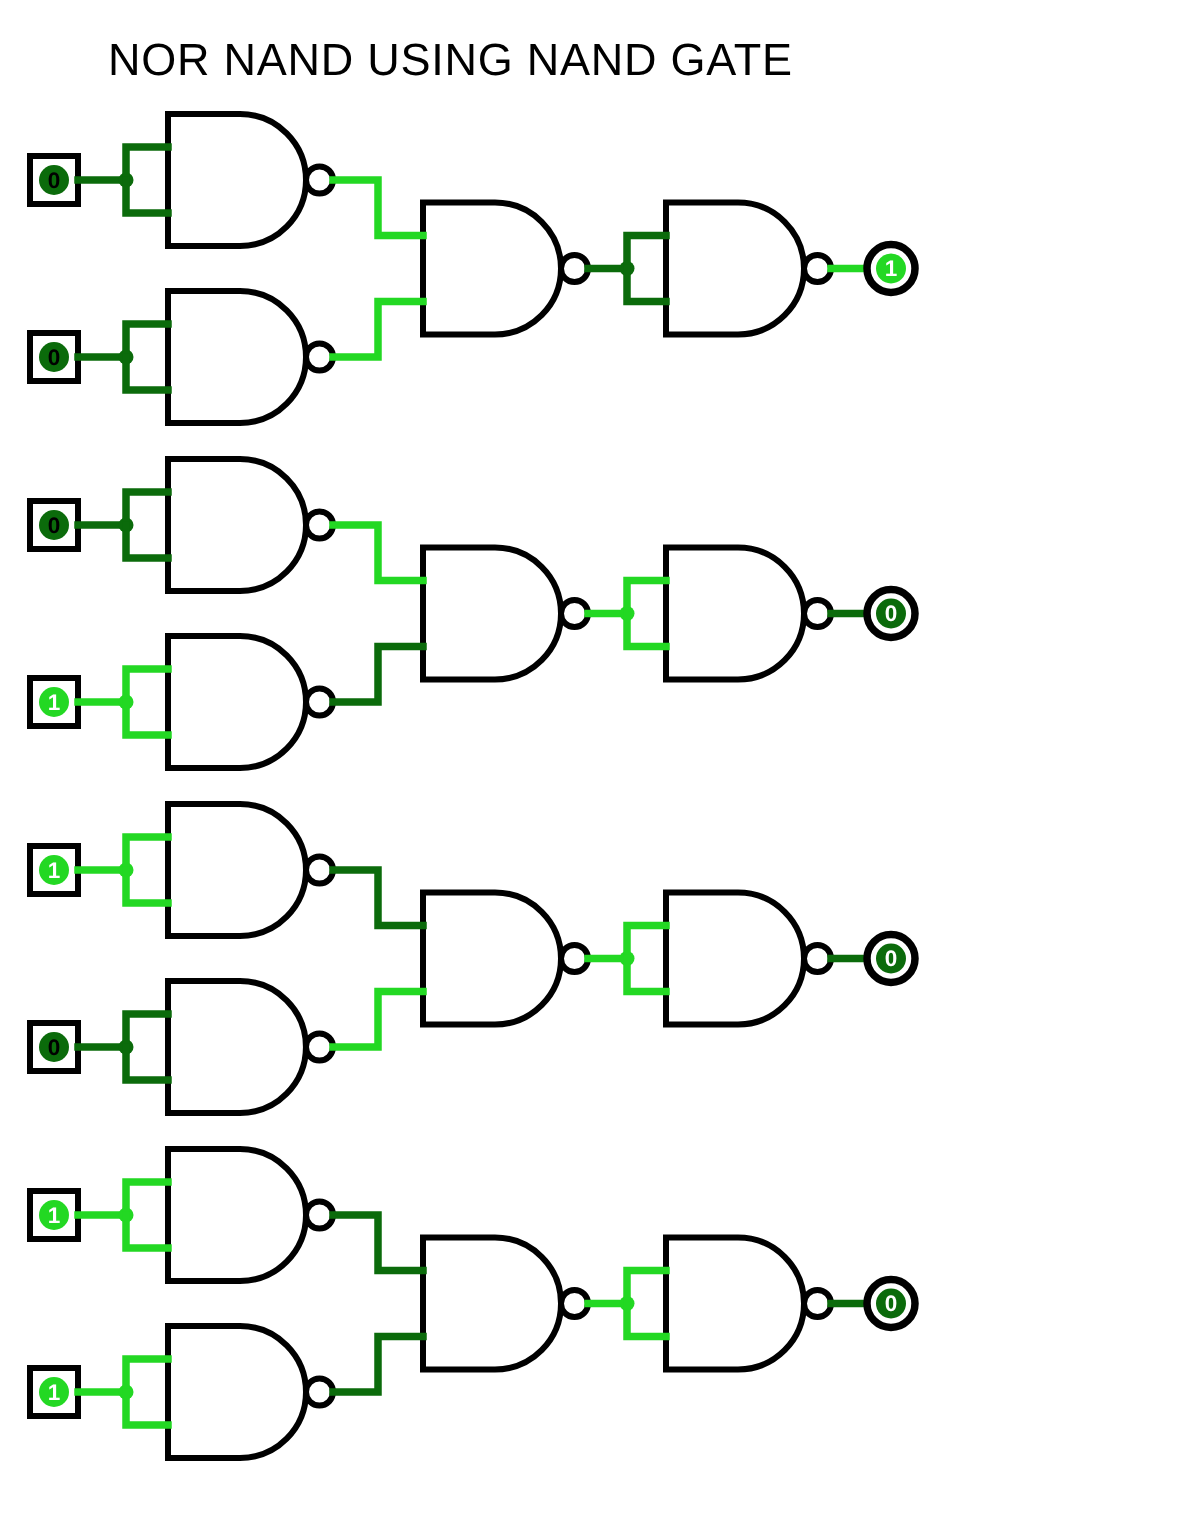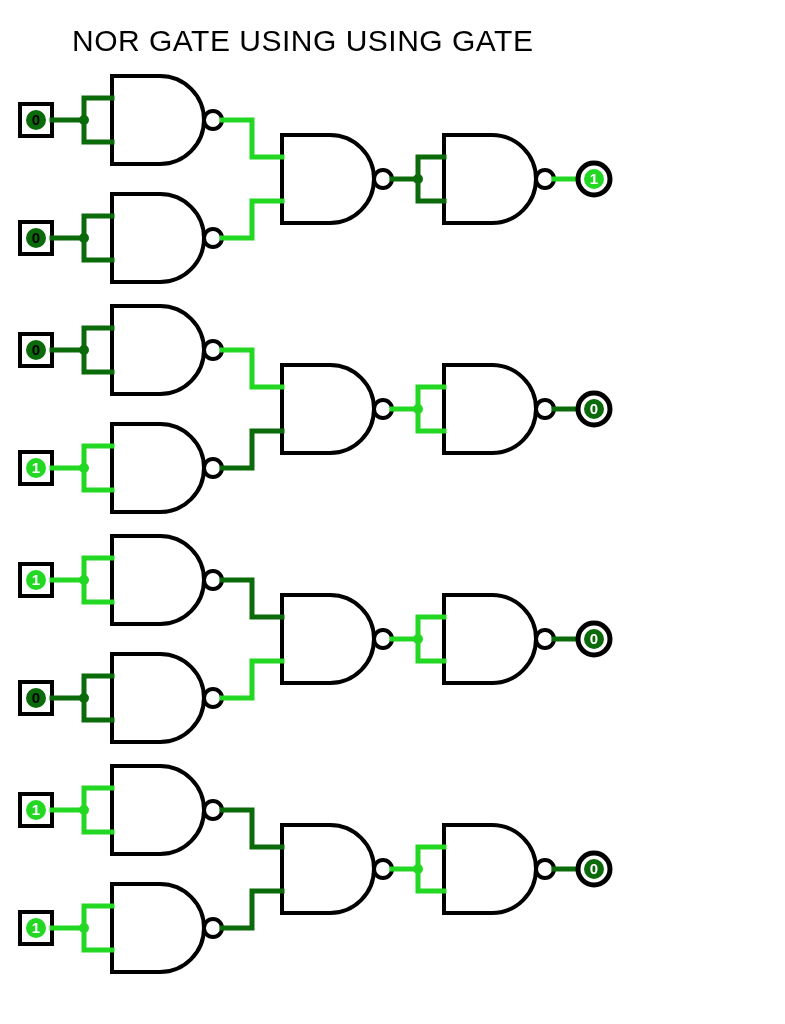--- a/index.html
+++ b/index.html
@@ -17,21 +17,21 @@
     font-size: 30px;
     font-weight: 400;
     letter-spacing: 0.5px;
     color: #000;
   }
   svg { display: block; }
 </style>
 </head>
 <body>
 
-<div class="title">NOR GATE USING USING GATE</div>
+<div class="title">NOR NAND USING NAND GATE</div>
 
 <svg id="diagram" width="785" height="1024" viewBox="0 0 785 1024">
     <g>
       <rect x="20" y="104" width="32" height="32" fill="#fff" stroke="#000000" stroke-width="4"></rect>
       <circle cx="36" cy="120" r="10" fill="#0b6b0b" stroke="#000000" stroke-width="0"></circle>
       <text x="36" y="125" text-anchor="middle" font-size="15" font-weight="bold" fill="#000000">0</text>
     </g>
     <g>
       <rect x="20" y="222" width="32" height="32" fill="#fff" stroke="#000000" stroke-width="4"></rect>
       <circle cx="36" cy="238" r="10" fill="#0b6b0b" stroke="#000000" stroke-width="0"></circle>

